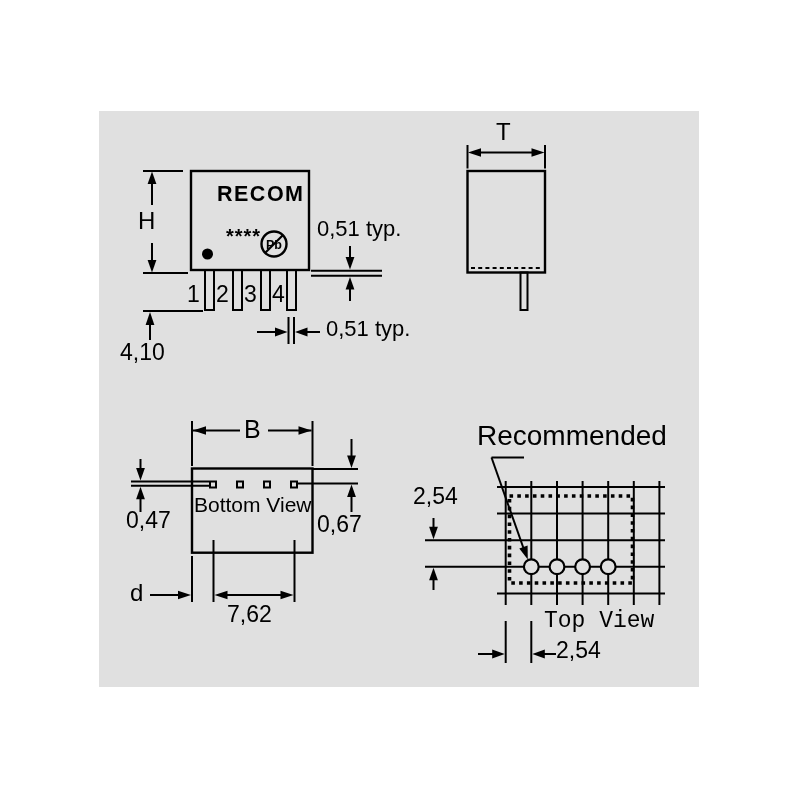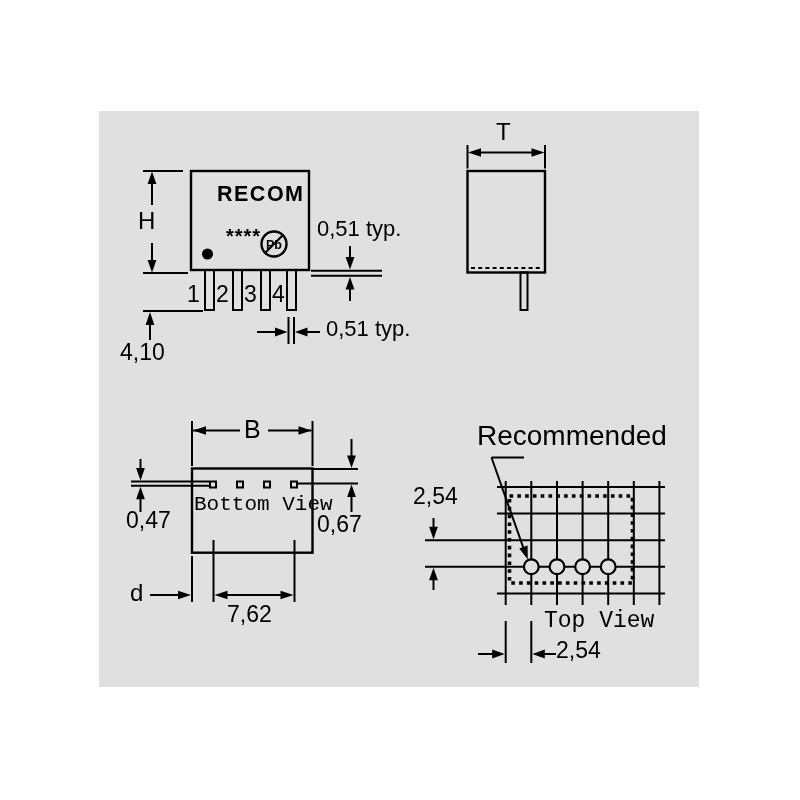--- a/index.html
+++ b/index.html
@@ -189,21 +189,21 @@
   <div class="lbl" style="left:272px;top:283px;font-size:23px;">4</div>
 
   <div class="lbl" style="left:138px;top:209px;font-size:24px;">H</div>
   <div class="lbl" style="left:120px;top:341px;font-size:23px;">4,10</div>
   <div class="lbl" style="left:317px;top:218px;font-size:22px;">0,51 typ.</div>
   <div class="lbl" style="left:326px;top:318px;font-size:22px;">0,51 typ.</div>
 
   <div class="lbl" style="left:496px;top:120px;font-size:24px;">T</div>
 
   <div class="lbl" style="left:244px;top:417px;font-size:25px;">B</div>
-  <div class="lbl" style="left:194px;top:494px;font-size:21px;font-family:Liberation Mono, monospace;">Bottom View</div>
+  <div class="lbl" style="left:194px;top:494px;font-size:21px;">Bottom View</div>
   <div class="lbl" style="left:126px;top:509px;font-size:23px;">0,47</div>
   <div class="lbl" style="left:317px;top:513px;font-size:23px;">0,67</div>
   <div class="lbl" style="left:130px;top:581px;font-size:24px;">d</div>
   <div class="lbl" style="left:227px;top:603px;font-size:23px;text-align:right;">7,62</div>
 
   <div class="lbl" style="left:477px;top:382px;font-size:28px;margin-top:40px;">Recommended</div>
   <div class="lbl" style="left:413px;top:485px;font-size:23px;">2,54</div>
   <div class="lbl" style="left:544px;top:610px;font-size:23px;font-family:Liberation Mono, monospace;">Top View</div>
   <div class="lbl" style="left:556px;top:639px;font-size:23px;">2,54</div>
 </div>

